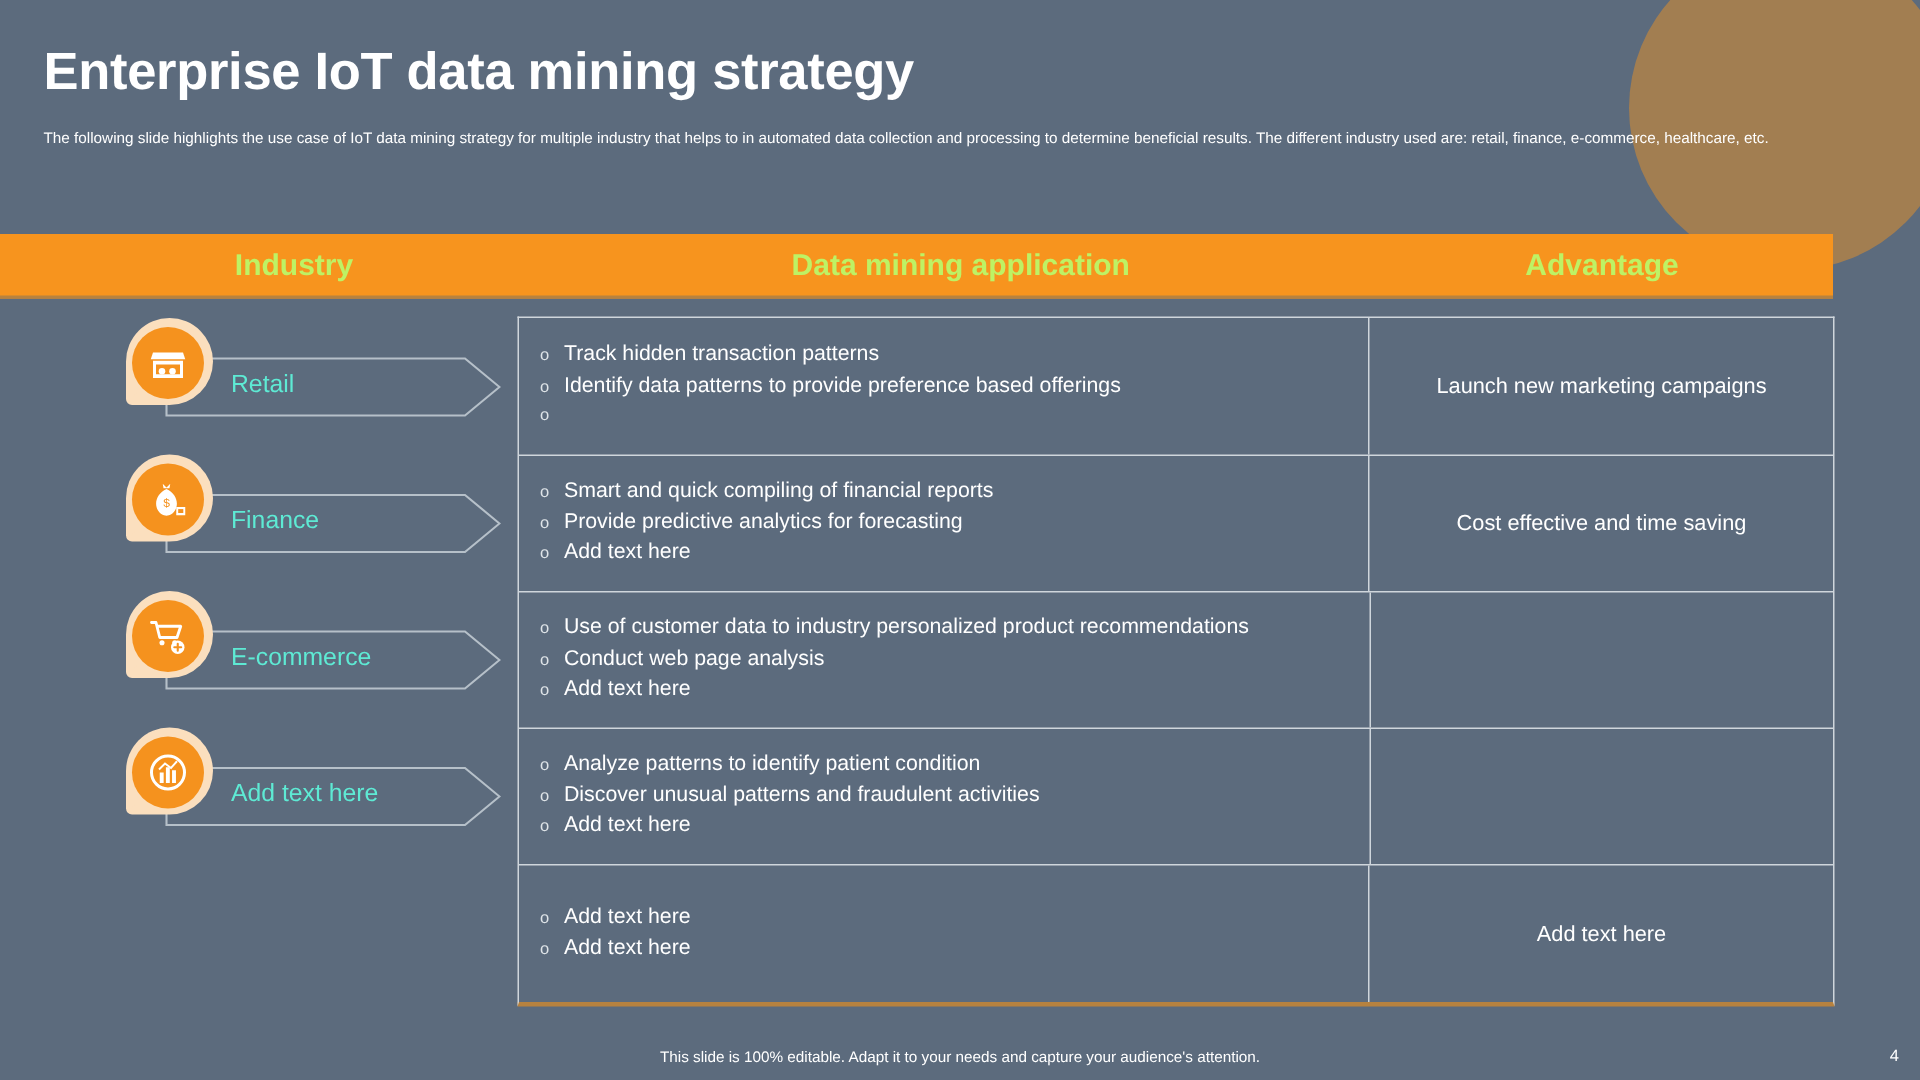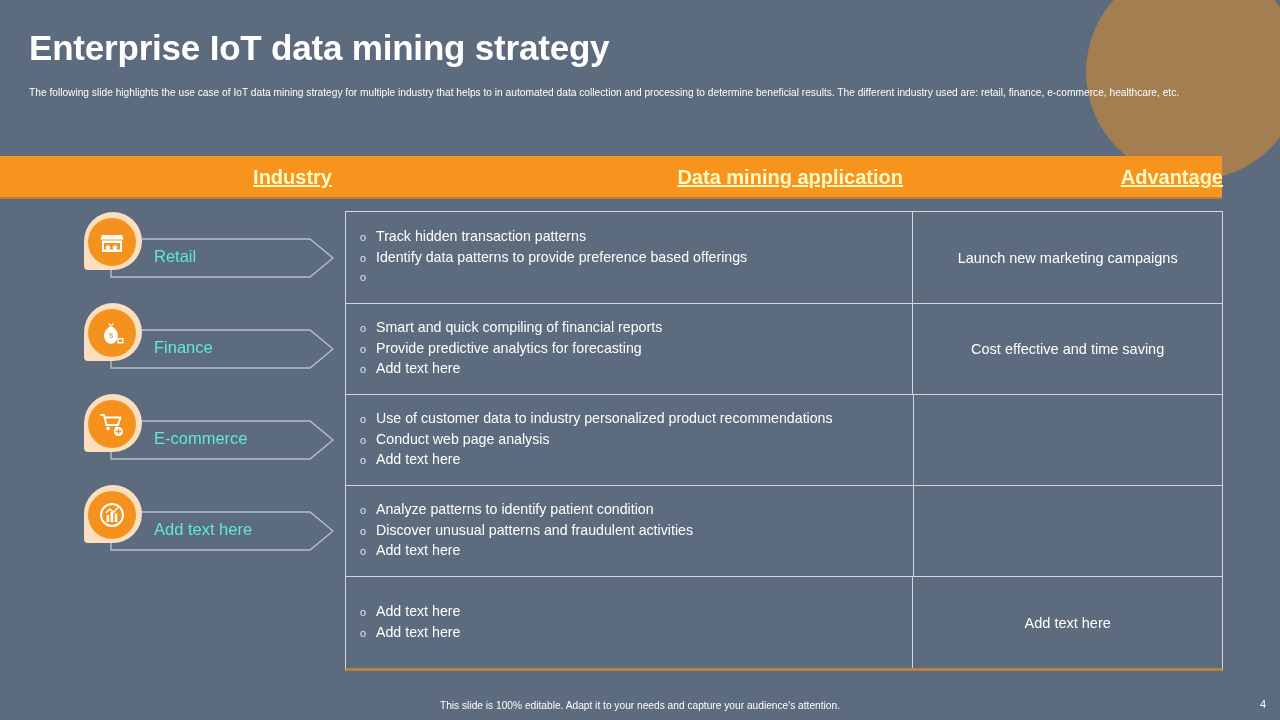--- a/index.html
+++ b/index.html
@@ -61,26 +61,25 @@
     height: 43px;
     background: #f7941e;
     border-bottom: 2px solid #b7823f;
     box-sizing: border-box;
   }
   .col-header {
     position: absolute;
     top: 166px;
     font-size: 20px;
     font-weight: bold;
-    color: #fef9c3;
-    text-align: right;
-    text-decoration: underline;
+    color: #bef264;
+    text-align: center;
   }
   .col-header.industry   { left: 60px;  width: 272px; }
-  .col-header.dma        { left: 336px; width: 567px; }
+  .col-header.dma        { left: 357px; width: 567px; }
   .col-header.advantage  { left: 913px; width: 310px; }
 
   
   .industry-list {
     position: absolute;
     left: 84px;
     top: 212px;
     width: 250px;
   }
   .industry-row {

